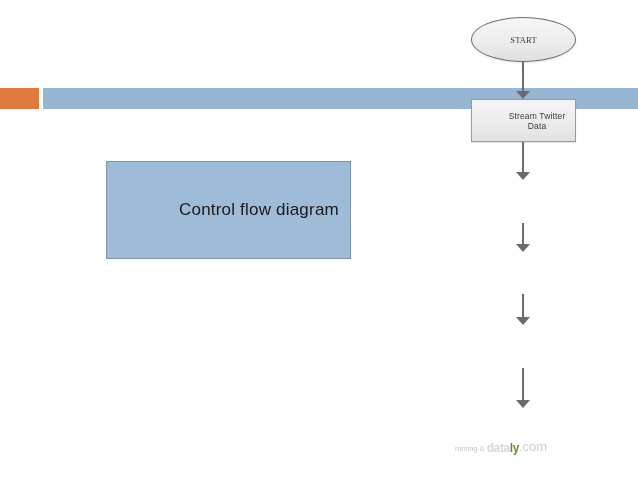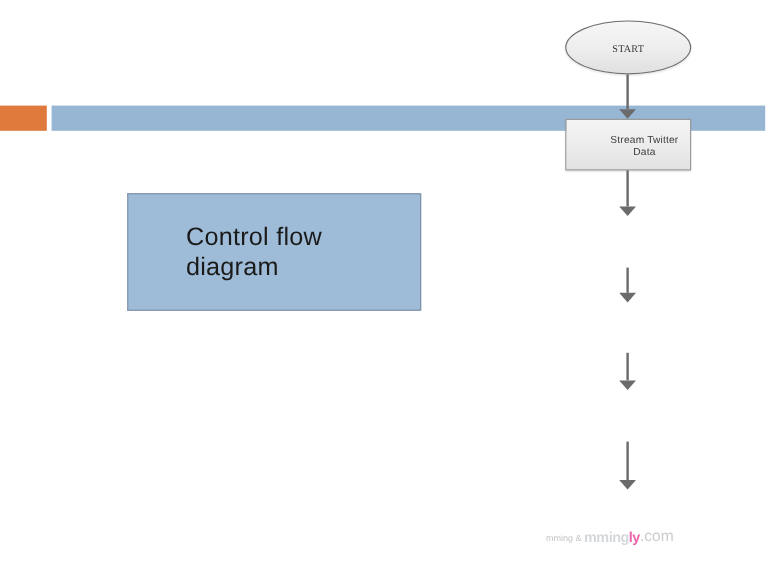--- a/index.html
+++ b/index.html
@@ -41,23 +41,23 @@
     top: 161px;
     width: 245px;
     height: 98px;
     background: #9ebcd7;
     border: 1px solid #7f93a8;
     box-sizing: border-box;
     display: flex;
     align-items: center;
   }
   .title-text {
-    font-size: 21px;
+    font-size: 17px;
     color: #1a1a1a;
-    padding-left: 48px;
+    padding-left: 72px;
     letter-spacing: 0.2px;
     line-height: 1.2;
   }
 
   
   .flow {
     position: absolute;
     left: 471px;
     top: 0px;
     width: 105px;
@@ -140,21 +140,21 @@
     line-height: 14px;
     opacity: 0.85;
   }
   .wm-brand {
     color: #cdd2d6;
     font-size: 12px;
     font-weight: bold;
     letter-spacing: -0.4px;
     vertical-align: -1px;
   }
-  .wm-brand .ly { color: #ec4899; }
+  .wm-brand .ly { color: #4d7c0f; }
   .wm-tld { color: #c4c4c4; font-size: 13px; }
 </style>
 </head>
 <body>
 
 <div id="slide">
 
   <div class="banner-orange"></div>
   <div class="banner-blue"></div>
 
@@ -188,16 +188,16 @@
 
 
     <div class="connector c5"></div>
     <div class="arrowhead a5"></div>
 
 
   </div>
 
   <div class="watermark">
     <span>mming &amp;</span>
-    <span class="wm-brand"><span>mming</span><span class="ly">ly</span></span><span class="wm-tld">.com</span>
+    <span class="wm-brand"><span>data</span><span class="ly">ly</span></span><span class="wm-tld">.com</span>
   </div>
 
 </div>
 
 </body></html>

